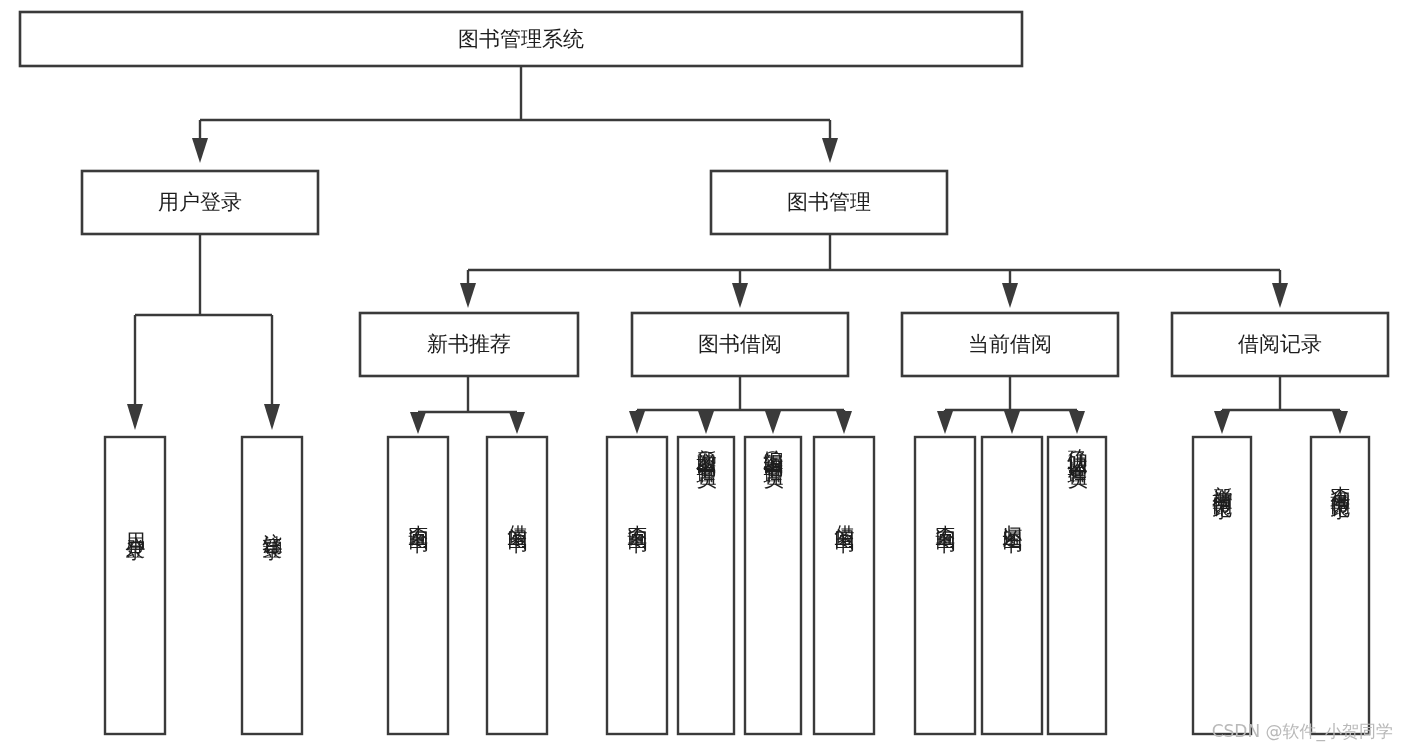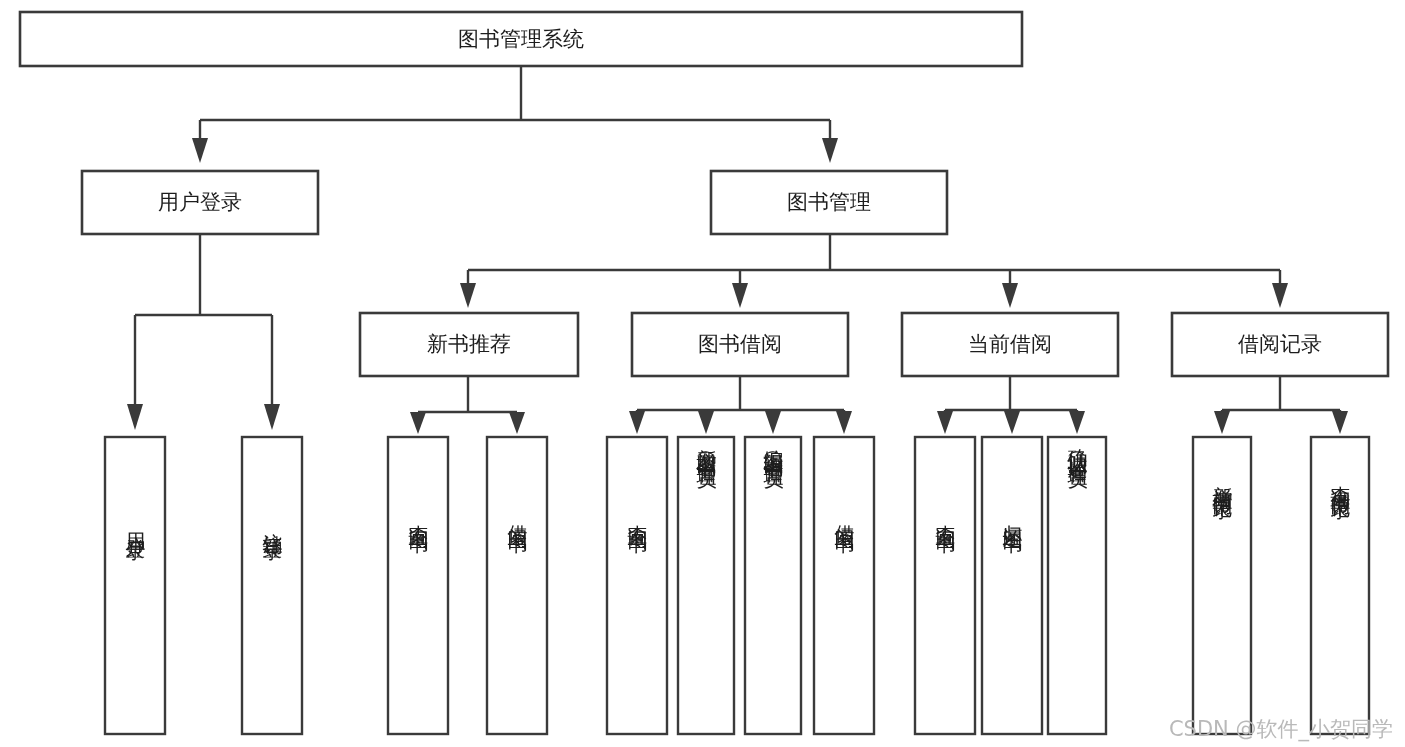--- a/index.html
+++ b/index.html
@@ -57,21 +57,21 @@
     fill: #1d1d1d;
     text-anchor: middle;
     writing-mode: vertical-rl;
     letter-spacing: 3px;
   }
   .watermark {
     position: absolute;
     right: 12px;
     bottom: 4px;
     font-family: "DejaVu Sans", "Liberation Sans", sans-serif;
-    font-size: 21px;
+    font-size: 17px;
     color: #b9b9b9;
     white-space: nowrap;
     user-select: none;
   }
 </style>
 </head>
 <body>
 
 <div id="diagram-root">
 

